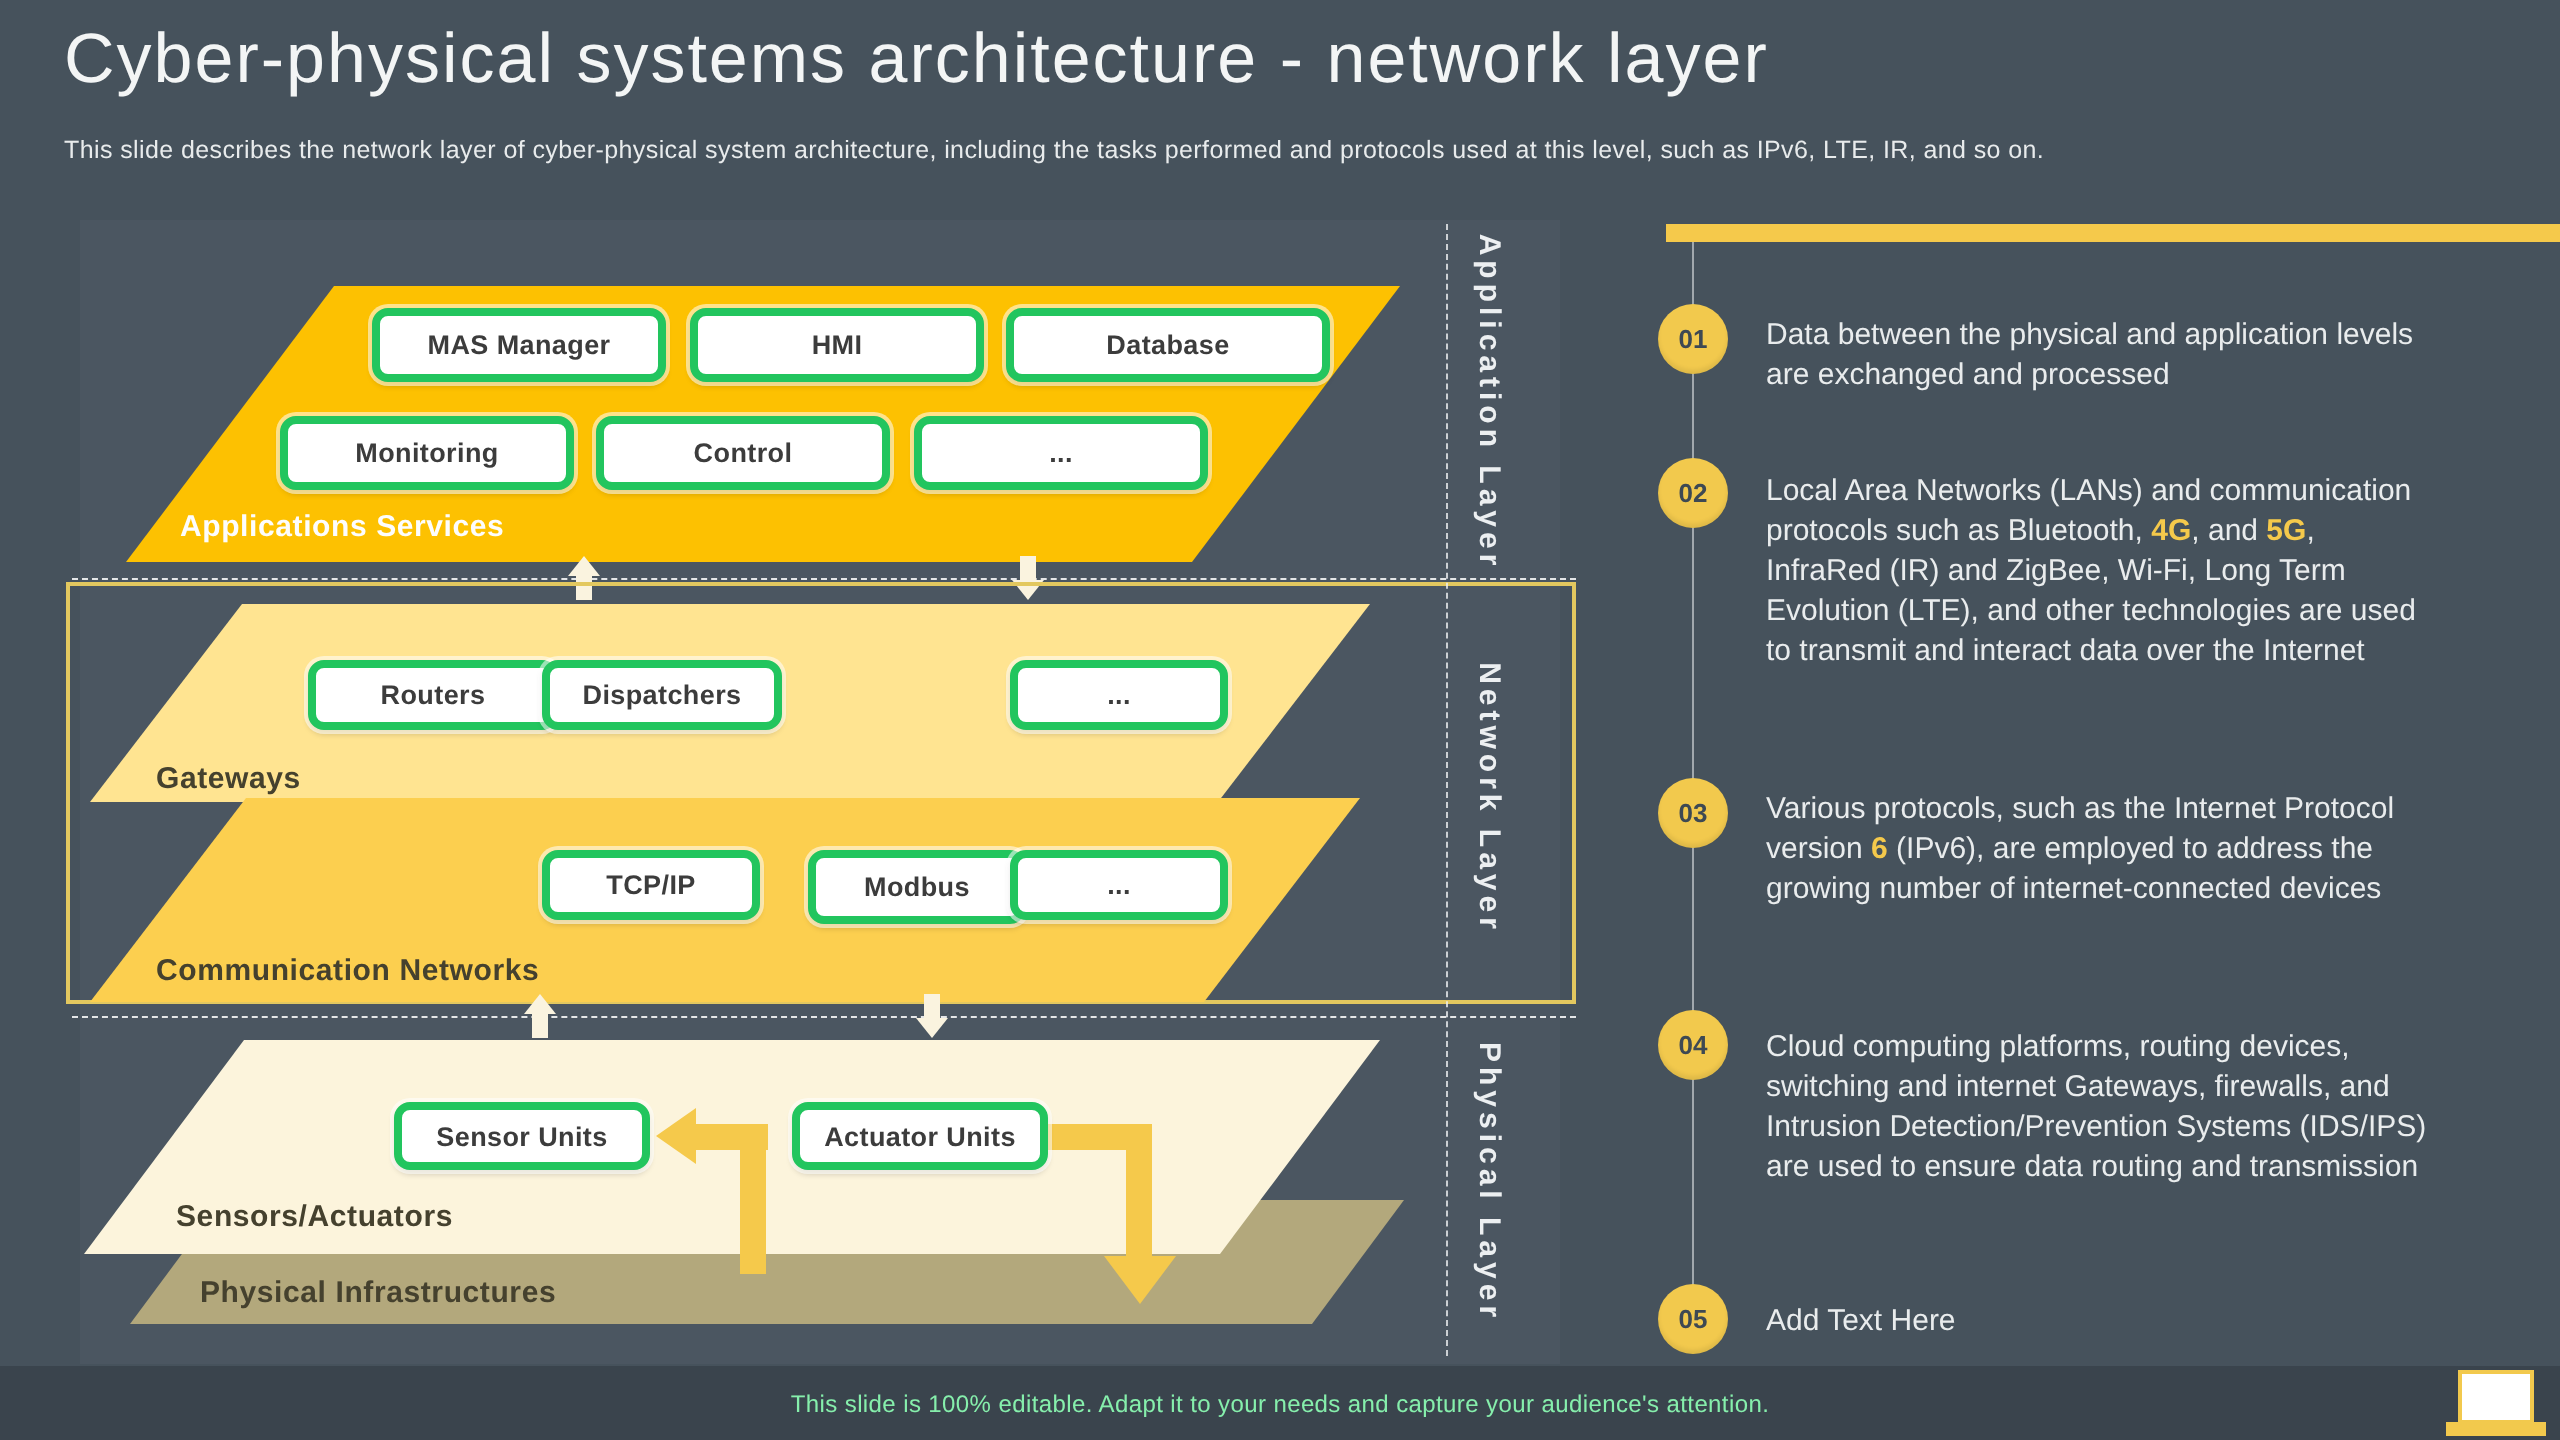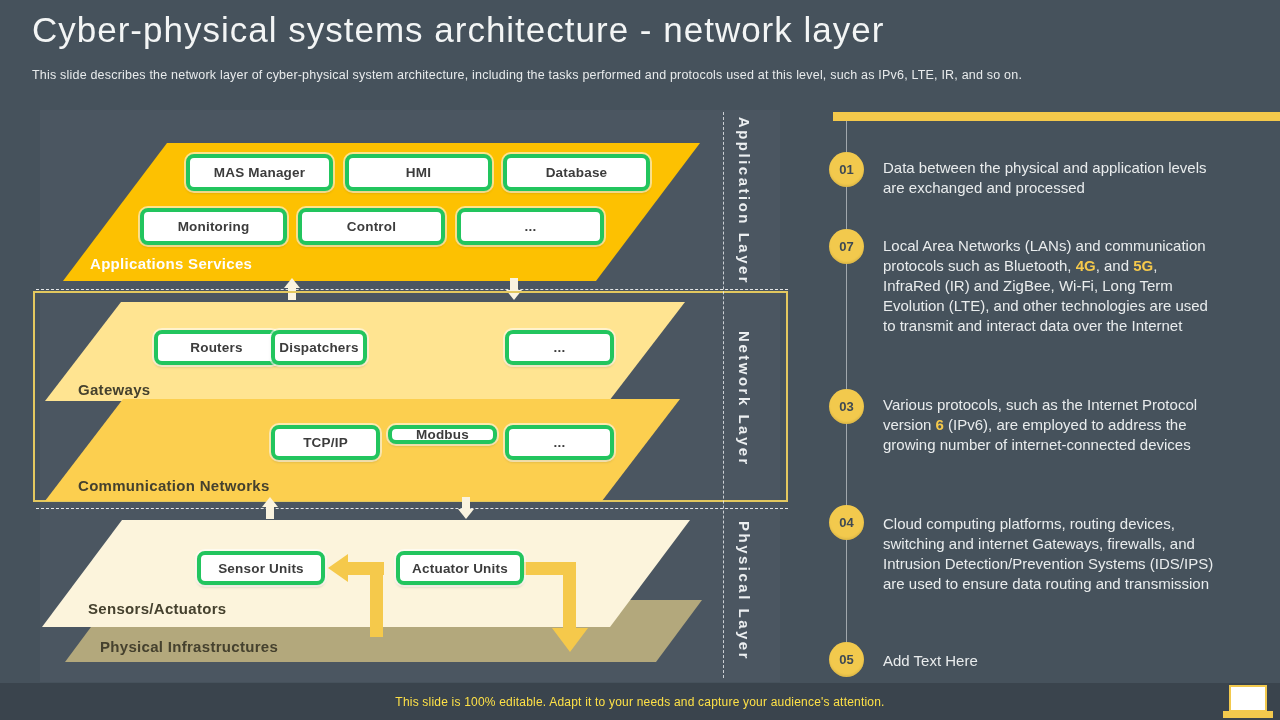--- a/index.html
+++ b/index.html
@@ -66,63 +66,63 @@
     position:absolute;left:829px;width:35px;height:35px;border-radius:50%;
     background:var(--badge);color:#3E4953;font-weight:bold;font-size:13px;
     display:flex;align-items:center;justify-content:center;
     box-shadow:inset 0 -2px 2px rgba(0,0,0,.08);
   }
   .step-text{position:absolute;left:883px;width:332px;font-size:15px;line-height:1.33;color:var(--text-light);}
   .hl{color:var(--accent);font-weight:bold;}
   
   .footer-bar{left:0;top:683px;width:1280px;height:37px;background:var(--footer-bg);
     display:flex;align-items:center;justify-content:center;}
-  .footer-text{font-size:12px;color:#fde047;letter-spacing:.2px;}
+  .footer-text{font-size:12px;color:#86efac;letter-spacing:.2px;}
   .laptop-screen{left:1229px;top:685px;width:38px;height:27px;background:#fff;border:2px solid var(--badge);}
   .laptop-base{left:1223px;top:711px;width:50px;height:7px;background:var(--badge);}
 </style>
 </head>
 <body>
 
 <div class="slide">
 
   <h1 class="abs title">Cyber-physical systems architecture - network layer</h1>
   <p class="abs subtitle">This slide describes the network layer of cyber-physical system architecture, including the tasks performed and protocols used at this level, such as IPv6, LTE, IR, and so on.</p>
 
   <div class="abs panel"></div>
 
   <div class="shape shape-app"></div>
   <div class="chip" style="left:186px;top:154px;width:147px;height:37px">MAS Manager</div>
   <div class="chip" style="left:345px;top:154px;width:147px;height:37px">HMI</div>
-  <div class="chip" style="left:503px;top:154px;width:147px;height:37px">Database</div>
+  <div class="chip" style="left:503px;top:154px;width:162px;height:37px">Database</div>
   <div class="chip" style="left:140px;top:208px;width:147px;height:37px">Monitoring</div>
   <div class="chip" style="left:298px;top:208px;width:147px;height:37px">Control</div>
   <div class="chip" style="left:457px;top:208px;width:147px;height:37px">...</div>
   <div class="shape-label lbl-light" style="left:90px;top:255px">Applications Services</div>
 
   <div class="abs dash-h" style="left:36px;top:289px;width:752px"></div>
   <div class="flow-arrow" style="left:284px;top:278px">
       <i class="fa-head-up"></i>
       <i class="fa-shaft"></i>
     </div>
   <div class="flow-arrow" style="left:506px;top:278px">
       <i class="fa-shaft"></i>
       <i class="fa-head-down"></i>
     </div>
 
   <div class="abs net-box"></div>
   <div class="shape shape-gateways"></div>
   <div class="chip" style="left:154px;top:330px;width:125px;height:35px">Routers</div>
-  <div class="chip" style="left:271px;top:330px;width:96px;height:35px">Dispatchers</div>
+  <div class="chip" style="left:271px;top:330px;width:120px;height:35px">Dispatchers</div>
   <div class="chip" style="left:505px;top:330px;width:109px;height:35px">...</div>
   <div class="shape-label lbl-dark" style="left:78px;top:381px">Gateways</div>
 
   <div class="shape shape-comm"></div>
   <div class="chip" style="left:271px;top:425px;width:109px;height:35px">TCP/IP</div>
-  <div class="chip" style="left:388px;top:425px;width:109px;height:19px">Modbus</div>
+  <div class="chip" style="left:404px;top:425px;width:109px;height:37px">Modbus</div>
   <div class="chip" style="left:505px;top:425px;width:109px;height:35px">...</div>
   <div class="shape-label lbl-dark" style="left:78px;top:477px">Communication Networks</div>
 
   <div class="abs dash-h" style="left:36px;top:508px;width:752px"></div>
   <div class="flow-arrow" style="left:262px;top:497px">
       <i class="fa-head-up"></i>
       <i class="fa-shaft"></i>
     </div>
   <div class="flow-arrow" style="left:458px;top:497px">
       <i class="fa-shaft"></i>
@@ -152,21 +152,21 @@
   <div class="layer-label" style="top:201px">Application Layer</div>
   <div class="layer-label" style="top:399px">Network Layer</div>
   <div class="layer-label" style="top:591px">Physical Layer</div>
 
   <div class="abs accent-bar"></div>
   <div class="abs timeline"></div>
 
   <div class="badge" style="top:152px">01</div>
   <div class="step-text" style="top:158px"><span>Data between the physical and application levels are exchanged and processed</span></div>
 
-  <div class="badge" style="top:229px">07</div>
+  <div class="badge" style="top:229px">02</div>
   <div class="step-text" style="top:236px"><span>Local Area Networks (LANs) and communication protocols such as Bluetooth, </span><span class="hl">4G</span><span>, and </span><span class="hl">5G</span><span>, InfraRed (IR) and ZigBee, Wi-Fi, Long Term Evolution (LTE), and other technologies are used to transmit and interact data over the Internet</span></div>
 
   <div class="badge" style="top:389px">03</div>
   <div class="step-text" style="top:395px"><span>Various protocols, such as the Internet Protocol version </span><span class="hl">6</span><span> (IPv6), are employed to address the growing number of internet-connected devices</span></div>
 
   <div class="badge" style="top:505px">04</div>
   <div class="step-text" style="top:514px"><span>Cloud computing platforms, routing devices, switching and internet Gateways, firewalls, and Intrusion Detection/Prevention Systems (IDS/IPS) are used to ensure data routing and transmission</span></div>
 
   <div class="badge" style="top:642px">05</div>
   <div class="step-text" style="top:651px"><span>Add Text Here</span></div>

